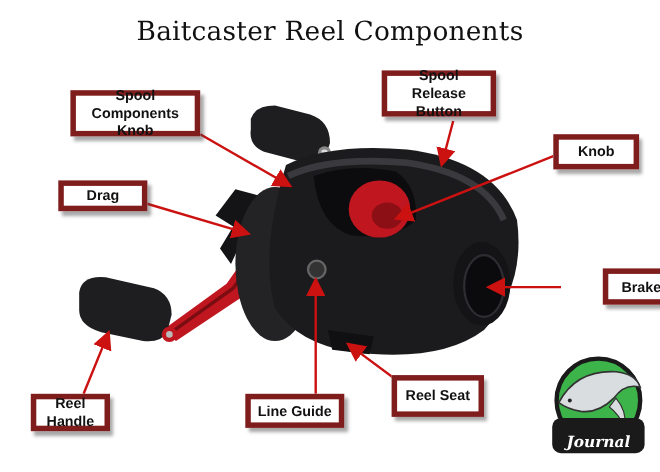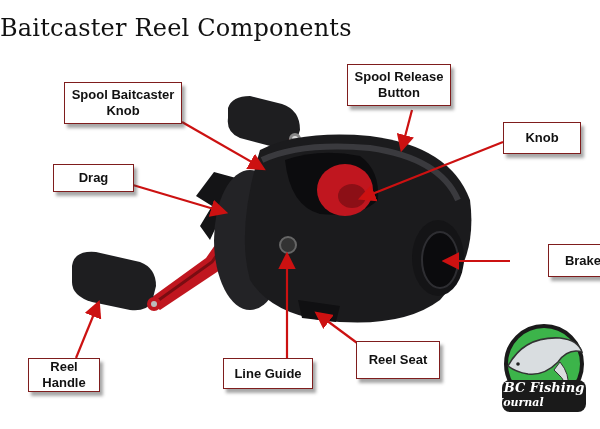--- a/index.html
+++ b/index.html
@@ -1,18 +1,18 @@
 <!DOCTYPE html>
 <html><head>
   <meta charset="utf-8">
   <style>
     html, body { margin:0; padding:0; background:#ffffff; }
     body { width:600px; height:429px; position:relative; overflow:hidden; font-family:"Liberation Sans", sans-serif; }
-    .title { position:absolute; left:0; top:14px; width:600px; text-align:left; font-family:"DejaVu Serif", serif; font-size:24px; color:#111; letter-spacing:0.2px; }
-    .label { position:absolute; background:#fff; border:1px solid #7f1d1d; box-shadow:3px 4px 3px rgba(60,60,60,0.45); display:flex; align-items:center; justify-content:center; text-align:center; font-weight:bold; font-size:13px; color:#111; line-height:16px; box-sizing:border-box; }
+    .title { position:absolute; left:0; top:14px; width:600px; text-align:center; font-family:"DejaVu Serif", serif; font-size:24px; color:#111; letter-spacing:0.2px; }
+    .label { position:absolute; background:#fff; border:5px solid #7f1d1d; box-shadow:3px 4px 3px rgba(60,60,60,0.45); display:flex; align-items:center; justify-content:center; text-align:center; font-weight:bold; font-size:13px; color:#111; line-height:16px; box-sizing:border-box; }
     svg.layer { position:absolute; left:0; top:0; }
   </style>
 </head>
 <body>
 
 <div class="title">Baitcaster Reel Components</div>
 
 <svg class="layer" width="600" height="429" viewBox="0 0 600 429">
 
   <g>
@@ -59,32 +59,31 @@
     <line x1="412" y1="110" x2="402" y2="148"></line>
     <line x1="503" y1="142" x2="362" y2="198"></line>
     <line x1="116" y1="180" x2="224" y2="212"></line>
     <line x1="510" y1="261" x2="446" y2="261"></line>
     <line x1="76" y1="358" x2="98" y2="304"></line>
     <line x1="287" y1="358" x2="287" y2="256"></line>
     <line x1="376" y1="357" x2="318" y2="314"></line>
   </g>
 </svg>
 
-<div class="label" style="left:64px;top:82px;width:118px;height:42px;padding:0 4px;">Spool Baitcaster Knob</div>
+<div class="label" style="left:64px;top:82px;width:118px;height:42px;padding:0 4px;">Spool Components Knob</div>
 <div class="label" style="left:347px;top:64px;width:104px;height:42px;padding:0 4px;">Spool Release Button</div>
 <div class="label" style="left:503px;top:122px;width:78px;height:32px;">Knob</div>
 <div class="label" style="left:53px;top:164px;width:81px;height:28px;">Drag</div>
 <div class="label" style="left:508px;top:244px;width:70px;height:33px;margin-left:40px;">Brake</div>
 <div class="label" style="left:28px;top:358px;width:72px;height:34px;">Reel Handle</div>
 <div class="label" style="left:223px;top:358px;width:90px;height:31px;">Line Guide</div>
 <div class="label" style="left:356px;top:341px;width:84px;height:38px;">Reel Seat</div>
 
 <div style="position:absolute;left:498px;top:322px;width:92px;height:92px;">
   <svg width="92" height="92" viewBox="0 0 92 92">
     <circle cx="46" cy="42" r="38" fill="#3cb44a" stroke="#1a1a1a" stroke-width="4"></circle>
     <path d="M10,44 Q26,14 62,16 Q80,18 84,30 Q70,26 60,40 Q46,54 30,52 Q18,50 10,44 Z" fill="#d9dde0" stroke="#333" stroke-width="1.5"></path>
     <path d="M62,40 Q72,52 70,66 Q64,54 56,48 Z" fill="#d9dde0" stroke="#333" stroke-width="1"></path>
     <circle cx="20" cy="42" r="1.8" fill="#222"></circle>
     <rect x="4" y="58" width="84" height="32" rx="8" fill="#1a1a1a"></rect>
   </svg>
-  <div style="position:absolute;left:0;top:58px;width:92px;text-align:center;color:#fff;font-family:'DejaVu Serif',serif;font-weight:bold;font-style:italic;font-size:13px;line-height:15px;">BC Fishing</div>
-  <div style="position:absolute;left:0;top:73px;width:92px;color:#fff;font-family:'DejaVu Serif',serif;font-weight:bold;font-style:italic;font-size:11px;line-height:15px;">Journal</div>
+  <div style="position:absolute;left:0;top:73px;width:92px;text-align:center;color:#fff;font-family:'DejaVu Serif',serif;font-weight:bold;font-style:italic;font-size:14px;line-height:15px;">Journal</div>
 </div>
 
 </body></html>

